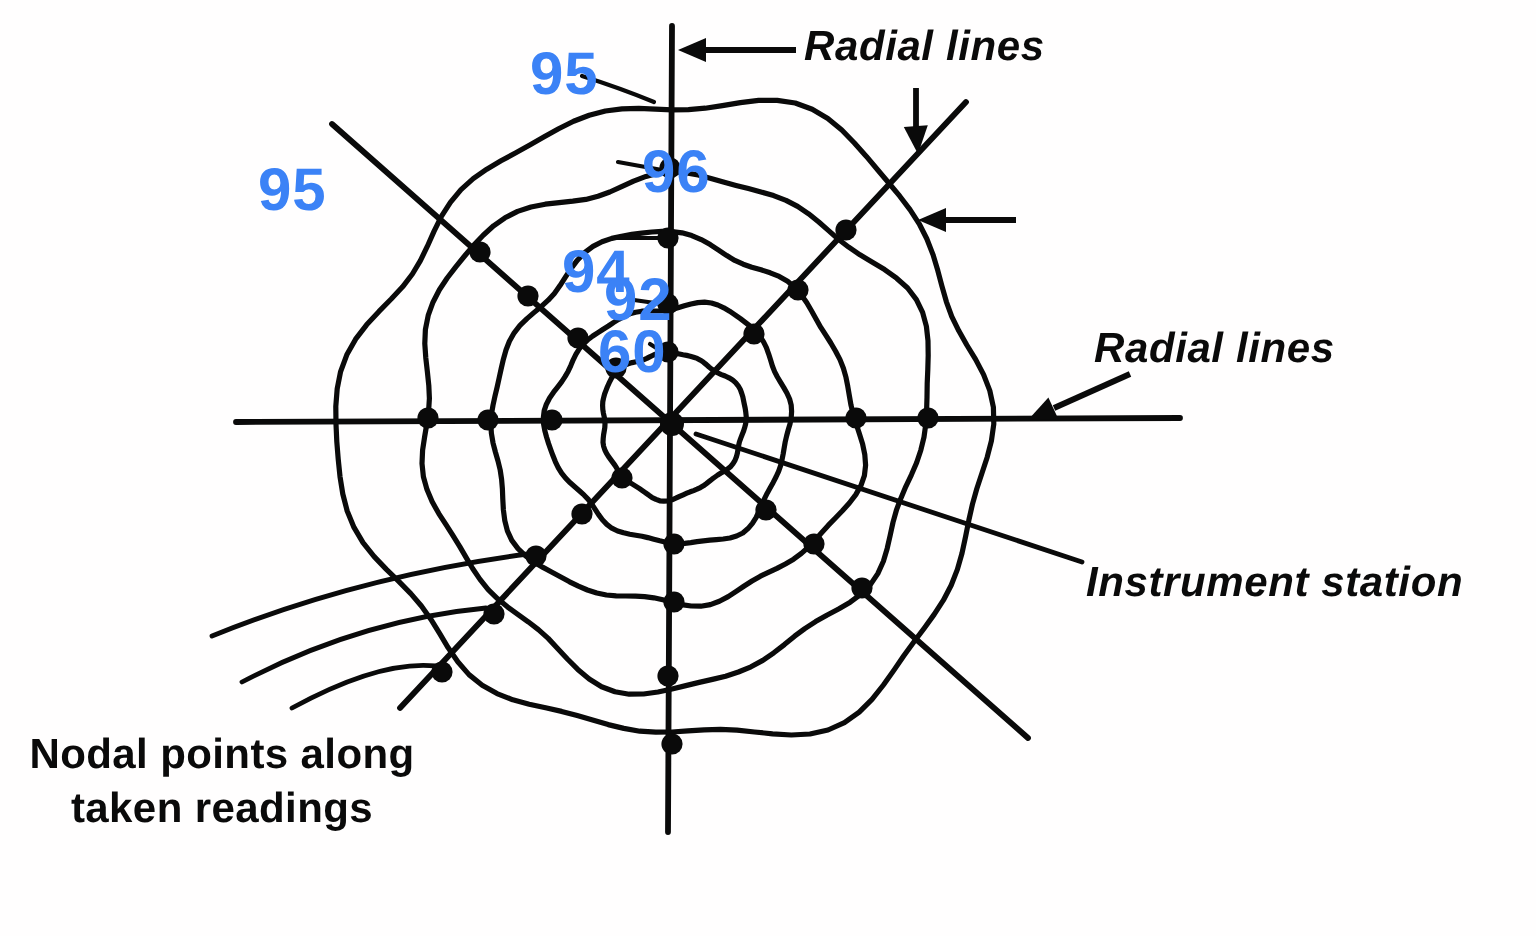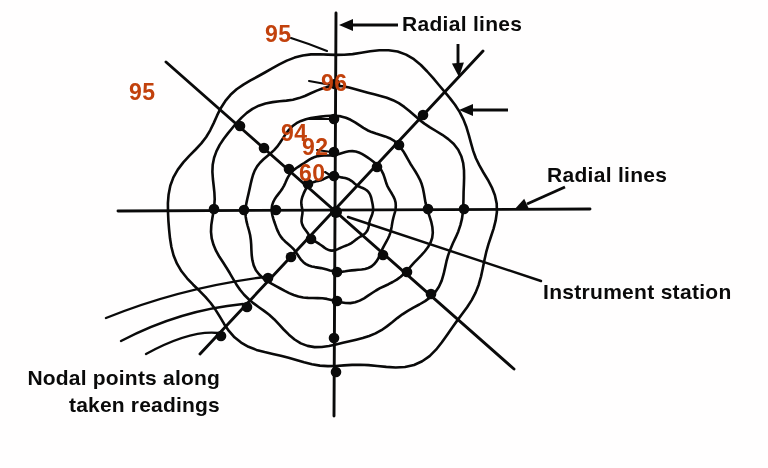--- a/index.html
+++ b/index.html
@@ -4,28 +4,28 @@
 <style>
   html,body{margin:0;padding:0;background:#fff;}
   .stage{
     position:relative;width:768px;height:468px;background:#fffefe;
     font-family:"Liberation Sans",sans-serif;color:#0a0a0a;overflow:hidden;
   }
   .stage svg{position:absolute;left:0;top:0;}
   .overlay{position:absolute;left:0;top:0;width:768px;height:468px;pointer-events:none;}
   .ann{
     position:absolute;font-size:21px;font-weight:600;white-space:nowrap;
-    letter-spacing:.3px;color:#0a0a0a;
+    letter-spacing:.3px;color:#0a0a0a;font-style:italic;
   }
   .caption{
-    position:absolute;width:218px;text-align:right;font-size:21px;
+    position:absolute;width:218px;text-align:center;font-size:21px;
     font-weight:600;line-height:27px;letter-spacing:.2px;color:#0a0a0a;
   }
   .num-label{
-    position:absolute;font-size:23px;font-weight:600;letter-spacing:.5px;color:#c2410c;
+    position:absolute;font-size:30px;font-weight:600;letter-spacing:.5px;color:#3b82f6;
   }
 </style>
 </head>
 <body>
 
 <div class="stage">
   <svg id="fig" width="768" height="468" viewBox="0 0 768 468">
       <path d="M372.8,212.0L372.3,213.9L371.7,215.8L371.0,217.5L370.3,219.3L369.7,221.0L369.3,222.8L369.0,224.7L368.7,226.5L368.2,228.4L367.5,230.2L366.5,231.8L365.3,233.3L363.8,234.5L362.2,235.6L360.5,236.5L358.9,237.5L357.5,238.5L356.0,239.6L354.6,240.7L353.2,241.8L351.7,242.9L350.2,243.8L348.5,244.6L346.8,245.3L345.1,245.9L343.4,246.6L341.6,247.4L339.8,248.2L337.9,249.1L336.0,249.9L334.0,250.4L331.9,250.6L329.9,250.4L328.0,249.7L326.1,248.8L324.4,247.6L322.8,246.4L321.2,245.3L319.6,244.2L318.0,243.2L316.4,242.2L314.8,241.2L313.3,240.1L311.9,238.8L310.6,237.4L309.5,235.8L308.5,234.3L307.5,232.7L306.4,231.2L305.3,229.7L304.2,228.2L303.2,226.6L302.4,224.9L301.8,223.1L301.5,221.2L301.6,219.3L301.8,217.4L302.1,215.6L302.4,213.8L302.5,212.0L302.4,210.2L302.1,208.4L301.7,206.6L301.4,204.7L301.3,202.7L301.4,200.8L301.8,198.9L302.3,197.0L303.0,195.2L303.7,193.4L304.5,191.6L305.4,189.8L306.3,188.0L307.5,186.3L308.8,184.8L310.4,183.5L312.2,182.6L314.1,181.9L316.1,181.3L318.1,180.9L319.9,180.5L321.7,179.9L323.4,179.2L325.1,178.3L326.8,177.5L328.5,176.8L330.3,176.2L332.2,176.0L334.1,176.0L336.0,176.2L337.9,176.6L339.7,177.0L341.5,177.4L343.3,177.7L345.1,178.1L346.8,178.6L348.6,179.2L350.2,180.1L351.7,181.1L353.2,182.3L354.5,183.5L355.9,184.6L357.4,185.6L359.0,186.5L360.7,187.3L362.6,188.0L364.5,188.9L366.3,190.0L367.8,191.3L369.1,192.9L370.1,194.6L370.8,196.5L371.4,198.4L371.8,200.4L372.2,202.3L372.6,204.2L372.9,206.2L373.1,208.1L373.1,210.1L372.8,212.0Z" fill="none" stroke="#0a0a0a" stroke-width="2.6" stroke-linejoin="round"></path>
       <path d="M395.0,212.0L394.1,215.0L393.3,218.0L392.6,221.0L392.1,223.9L391.6,226.9L391.0,229.9L390.3,232.8L389.3,235.7L388.0,238.5L386.6,241.2L385.1,243.9L383.6,246.6L382.2,249.4L380.9,252.4L379.5,255.5L378.1,258.7L376.2,261.7L374.0,264.3L371.4,266.5L368.3,268.0L365.0,269.0L361.6,269.5L358.2,269.8L354.9,270.1L351.7,270.4L348.5,270.8L345.4,271.3L342.3,271.7L339.1,271.8L336.0,271.6L332.9,271.1L329.9,270.4L326.9,269.6L323.9,268.8L321.0,268.1L317.9,267.6L314.9,267.1L311.8,266.4L308.8,265.5L305.9,264.1L303.4,262.2L301.2,259.9L299.3,257.3L297.6,254.7L295.9,252.1L294.1,249.7L292.1,247.6L289.8,245.5L287.5,243.5L285.1,241.4L282.8,239.1L280.8,236.6L279.1,233.8L277.7,230.9L276.5,227.9L275.4,224.9L274.3,221.8L273.3,218.6L272.4,215.3L271.8,212.0L271.7,208.6L272.1,205.3L273.2,202.1L274.8,199.0L276.8,196.1L278.9,193.4L280.9,190.8L282.6,188.2L284.1,185.6L285.4,182.8L286.6,179.9L288.0,177.1L289.6,174.5L291.6,172.0L293.9,169.9L296.4,168.0L299.0,166.3L301.6,164.6L304.2,163.0L306.7,161.3L309.3,159.7L312.0,158.2L314.9,156.9L317.8,156.1L320.9,155.6L324.0,155.5L327.1,155.5L330.1,155.5L333.0,155.3L336.0,154.8L339.0,153.9L342.2,152.9L345.5,152.0L348.9,151.3L352.3,151.1L355.7,151.5L358.9,152.5L361.9,153.9L364.8,155.6L367.5,157.4L370.2,159.3L372.8,161.3L375.4,163.3L377.8,165.6L379.9,168.1L381.7,170.8L383.2,173.8L384.3,176.9L385.3,180.0L386.2,183.0L387.3,185.8L388.7,188.5L390.3,191.2L391.9,193.8L393.5,196.6L394.8,199.5L395.6,202.6L395.8,205.7L395.6,208.9L395.0,212.0Z" fill="none" stroke="#0a0a0a" stroke-width="2.6" stroke-linejoin="round"></path>
       <path d="M428.1,212.0L429.7,216.9L431.3,222.0L432.4,227.3L432.8,232.6L432.2,237.8L430.5,242.7L427.9,247.3L424.7,251.5L421.2,255.4L417.6,259.1L414.1,262.7L410.8,266.4L407.6,270.0L404.3,273.5L400.7,276.7L396.8,279.6L392.7,282.0L388.5,284.2L384.2,286.2L380.0,288.2L376.0,290.5L372.1,293.0L368.1,295.7L364.1,298.3L359.7,300.6L355.2,302.3L350.4,303.1L345.6,303.0L340.7,302.3L336.0,301.1L331.4,299.9L326.9,298.9L322.3,298.3L317.7,298.1L312.9,298.0L308.1,297.9L303.2,297.5L298.4,296.5L293.7,295.0L289.2,293.1L284.8,290.9L280.4,288.5L276.0,286.1L271.5,283.7L267.0,281.0L262.8,277.9L259.0,274.3L255.9,270.2L253.7,265.4L252.4,260.3L251.7,255.0L251.4,249.7L251.2,244.5L250.8,239.7L250.1,235.0L249.0,230.5L247.7,226.0L246.5,221.4L245.7,216.7L245.4,212.0L245.7,207.3L246.5,202.6L247.5,198.0L248.6,193.4L249.6,188.9L250.6,184.3L251.7,179.6L253.0,175.0L254.7,170.6L257.1,166.4L260.0,162.7L263.5,159.3L267.1,156.2L270.7,153.2L274.1,150.1L277.2,146.7L280.0,142.8L282.7,138.6L285.5,134.3L288.7,130.1L292.3,126.3L296.5,123.2L301.0,120.9L305.9,119.2L310.8,118.1L315.9,117.2L320.9,116.6L325.9,116.0L331.0,115.7L336.0,115.8L341.0,116.4L345.9,117.8L350.6,119.8L355.1,122.3L359.3,125.1L363.4,127.8L367.4,130.2L371.6,132.1L375.9,133.6L380.5,134.9L385.1,136.4L389.6,138.2L393.8,140.6L397.5,143.7L400.6,147.4L403.4,151.4L405.8,155.5L408.1,159.6L410.4,163.7L412.9,167.6L415.4,171.5L417.8,175.6L420.0,179.8L421.7,184.1L423.0,188.7L423.9,193.3L424.7,198.0L425.5,202.6L426.6,207.2L428.1,212.0Z" fill="none" stroke="#0a0a0a" stroke-width="2.6" stroke-linejoin="round"></path>

